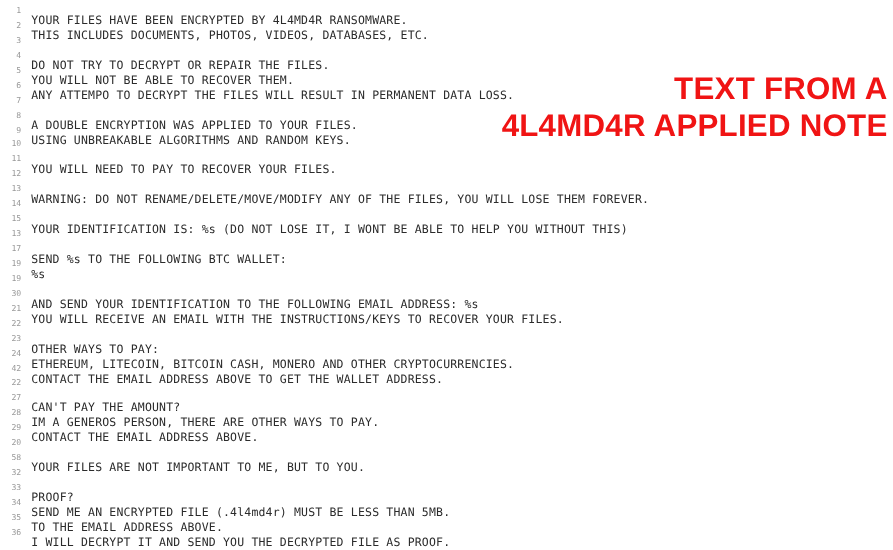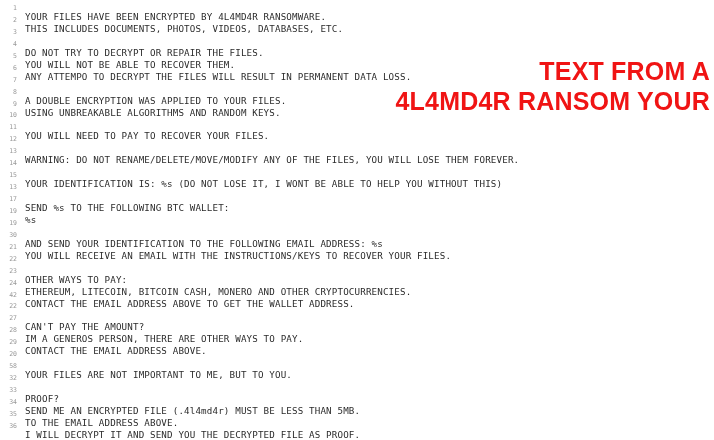--- a/index.html
+++ b/index.html
@@ -121,14 +121,14 @@
       <div class="ln">33</div>
       <div class="ln">34</div>
       <div class="ln">35</div>
       <div class="ln">36</div>
     </div>
   <div id="code"><div class="cl">YOUR FILES HAVE BEEN ENCRYPTED BY 4L4MD4R RANSOMWARE.</div><div class="cl">THIS INCLUDES DOCUMENTS, PHOTOS, VIDEOS, DATABASES, ETC.</div><div class="cl">&nbsp;</div><div class="cl">DO NOT TRY TO DECRYPT OR REPAIR THE FILES.</div><div class="cl">YOU WILL NOT BE ABLE TO RECOVER THEM.</div><div class="cl">ANY ATTEMPO TO DECRYPT THE FILES WILL RESULT IN PERMANENT DATA LOSS.</div><div class="cl">&nbsp;</div><div class="cl">A DOUBLE ENCRYPTION WAS APPLIED TO YOUR FILES.</div><div class="cl">USING UNBREAKABLE ALGORITHMS AND RANDOM KEYS.</div><div class="cl">&nbsp;</div><div class="cl">YOU WILL NEED TO PAY TO RECOVER YOUR FILES.</div><div class="cl">&nbsp;</div><div class="cl">WARNING: DO NOT RENAME/DELETE/MOVE/MODIFY ANY OF THE FILES, YOU WILL LOSE THEM FOREVER.</div><div class="cl">&nbsp;</div><div class="cl">YOUR IDENTIFICATION IS: %s (DO NOT LOSE IT, I WONT BE ABLE TO HELP YOU WITHOUT THIS)</div><div class="cl">&nbsp;</div><div class="cl">SEND %s TO THE FOLLOWING BTC WALLET:</div><div class="cl">%s</div><div class="cl">&nbsp;</div><div class="cl">AND SEND YOUR IDENTIFICATION TO THE FOLLOWING EMAIL ADDRESS: %s</div><div class="cl">YOU WILL RECEIVE AN EMAIL WITH THE INSTRUCTIONS/KEYS TO RECOVER YOUR FILES.</div><div class="cl">&nbsp;</div><div class="cl">OTHER WAYS TO PAY:</div><div class="cl">ETHEREUM, LITECOIN, BITCOIN CASH, MONERO AND OTHER CRYPTOCURRENCIES.</div><div class="cl">CONTACT THE EMAIL ADDRESS ABOVE TO GET THE WALLET ADDRESS.</div><div class="cl">&nbsp;</div><div class="cl">CAN'T PAY THE AMOUNT?</div><div class="cl">IM A GENEROS PERSON, THERE ARE OTHER WAYS TO PAY.</div><div class="cl">CONTACT THE EMAIL ADDRESS ABOVE.</div><div class="cl">&nbsp;</div><div class="cl">YOUR FILES ARE NOT IMPORTANT TO ME, BUT TO YOU.</div><div class="cl">&nbsp;</div><div class="cl">PROOF?</div><div class="cl">SEND ME AN ENCRYPTED FILE (.4l4md4r) MUST BE LESS THAN 5MB.</div><div class="cl">TO THE EMAIL ADDRESS ABOVE.</div><div class="cl">I WILL DECRYPT IT AND SEND YOU THE DECRYPTED FILE AS PROOF.</div></div>
 </div>
 
 <div id="watermark">
   <span class="wm-line">TEXT FROM A</span>
-  <span class="wm-line">4L4MD4R RANSOM YOUR</span>
+  <span class="wm-line">4L4MD4R APPLIED NOTE</span>
 </div>
 
 </body></html>

